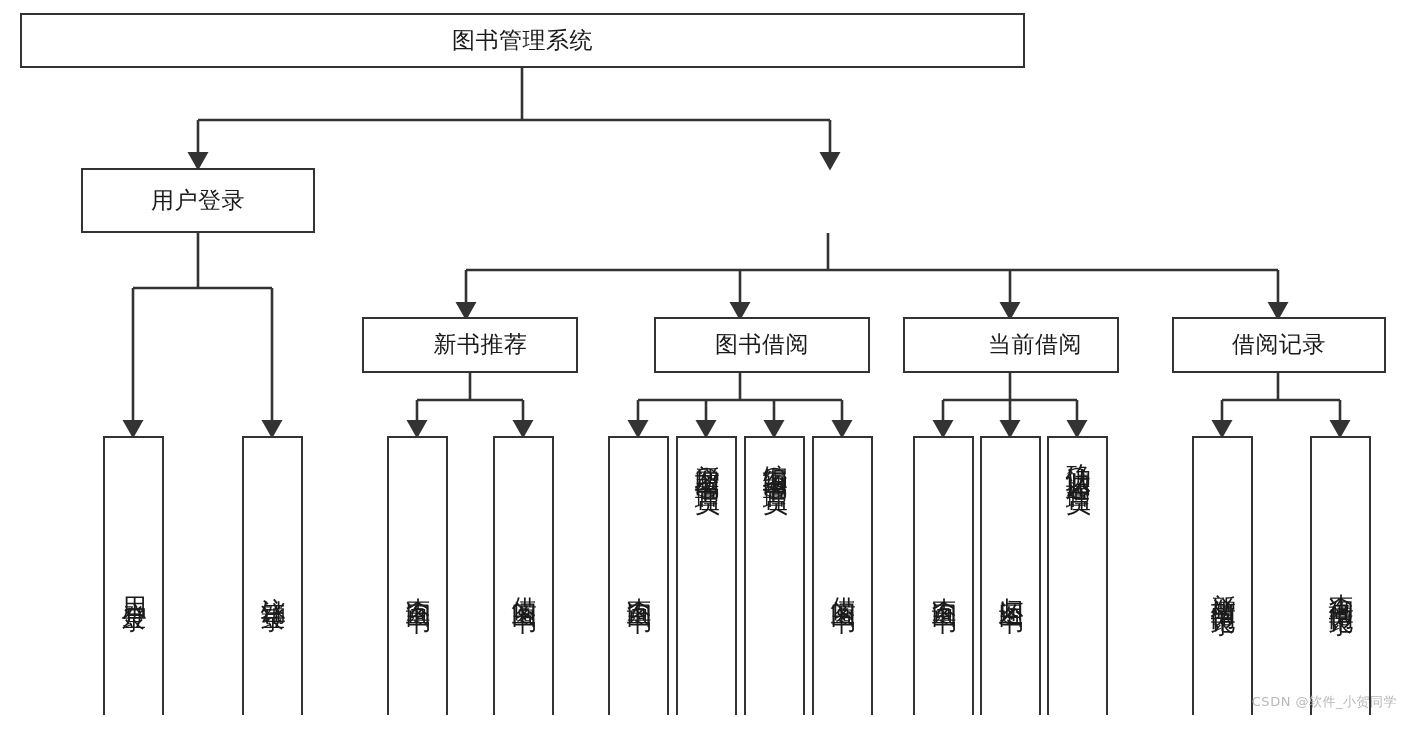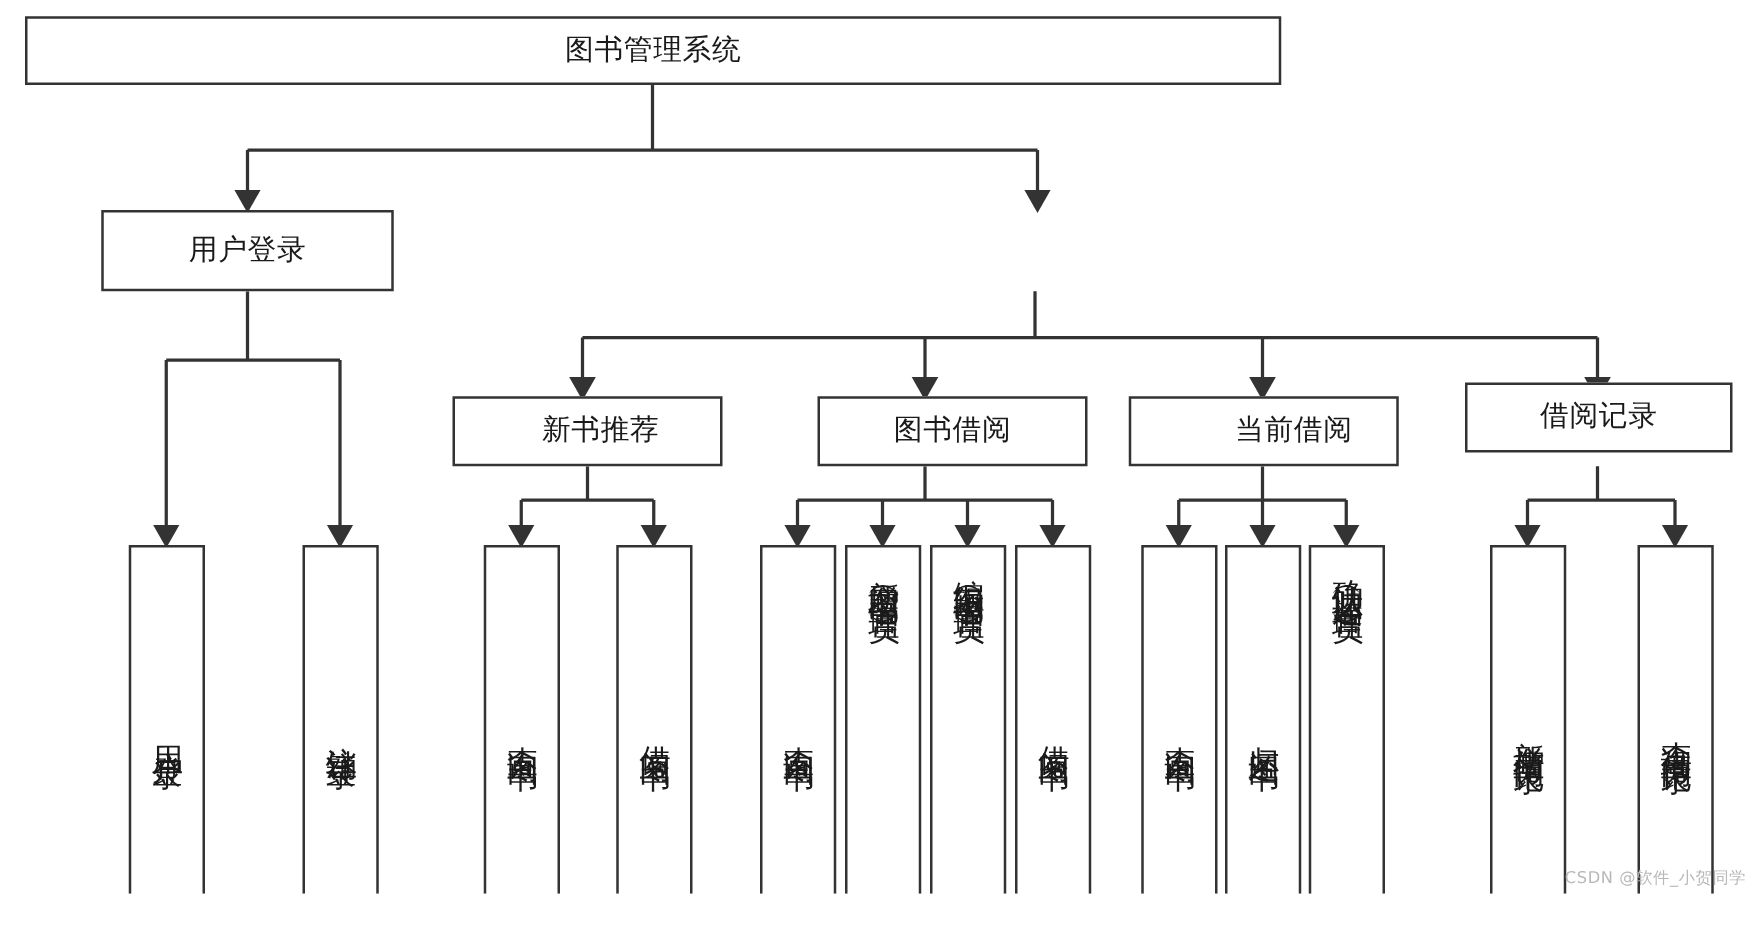--- a/index.html
+++ b/index.html
@@ -144,21 +144,21 @@
 
   <div class="node horizontal" style="left:362px; top:317px; width:216px; height:56px;padding-left:21px;">
     <span class="node-label">新书推荐</span>
   </div>
   <div class="node horizontal" style="left:654px; top:317px; width:216px; height:56px;">
     <span class="node-label">图书借阅</span>
   </div>
   <div class="node horizontal" style="left:903px; top:317px; width:216px; height:56px;padding-left:48px;">
     <span class="node-label">当前借阅</span>
   </div>
-  <div class="node horizontal" style="left:1172px; top:306px; width:214px; height:56px;">
+  <div class="node horizontal" style="left:1172px; top:317px; width:214px; height:56px;">
     <span class="node-label">借阅记录</span>
   </div>
 
   <div class="node vertical centered" style="left:103px; top:436px; width:61px; height:297px;">
     <span class="node-label">用户登录</span>
   </div>
   <div class="node vertical centered" style="left:242px; top:436px; width:61px; height:297px;">
     <span class="node-label">注销登录</span>
   </div>
 

